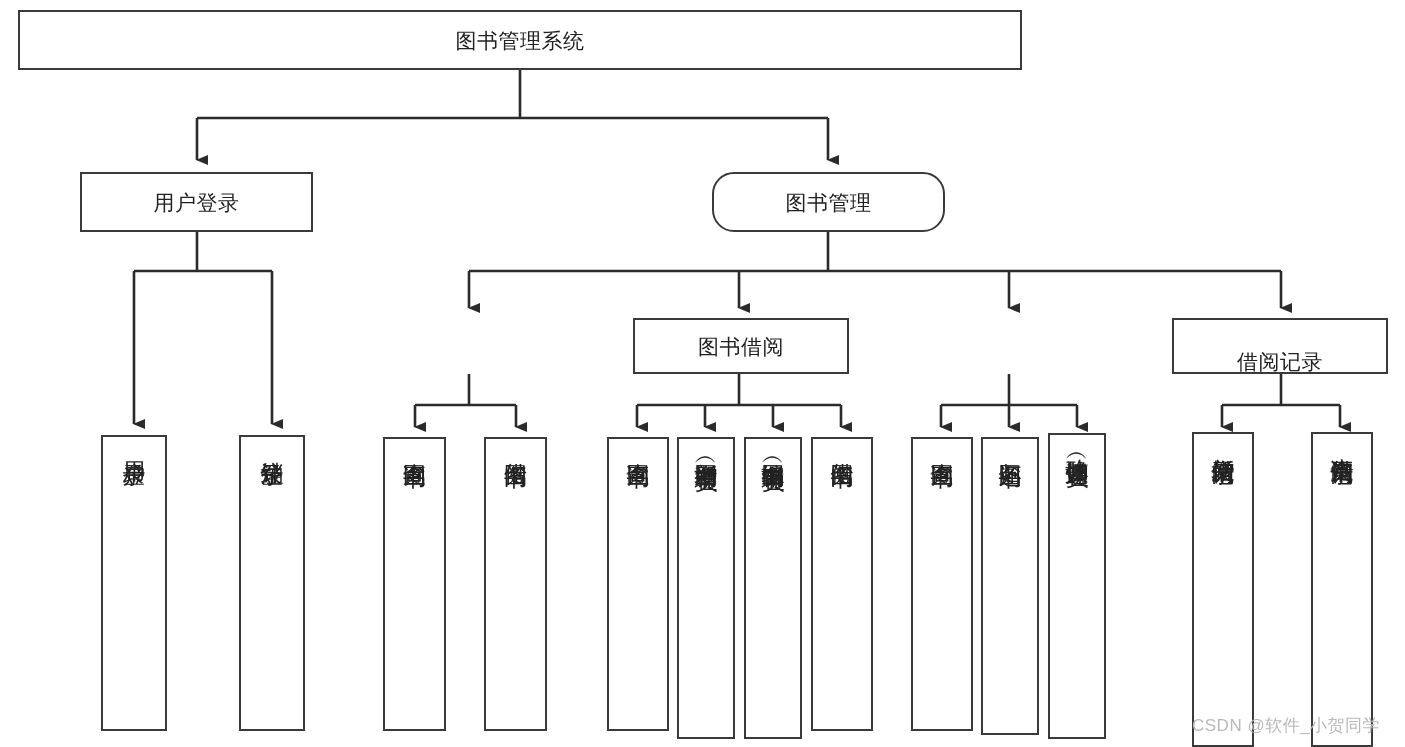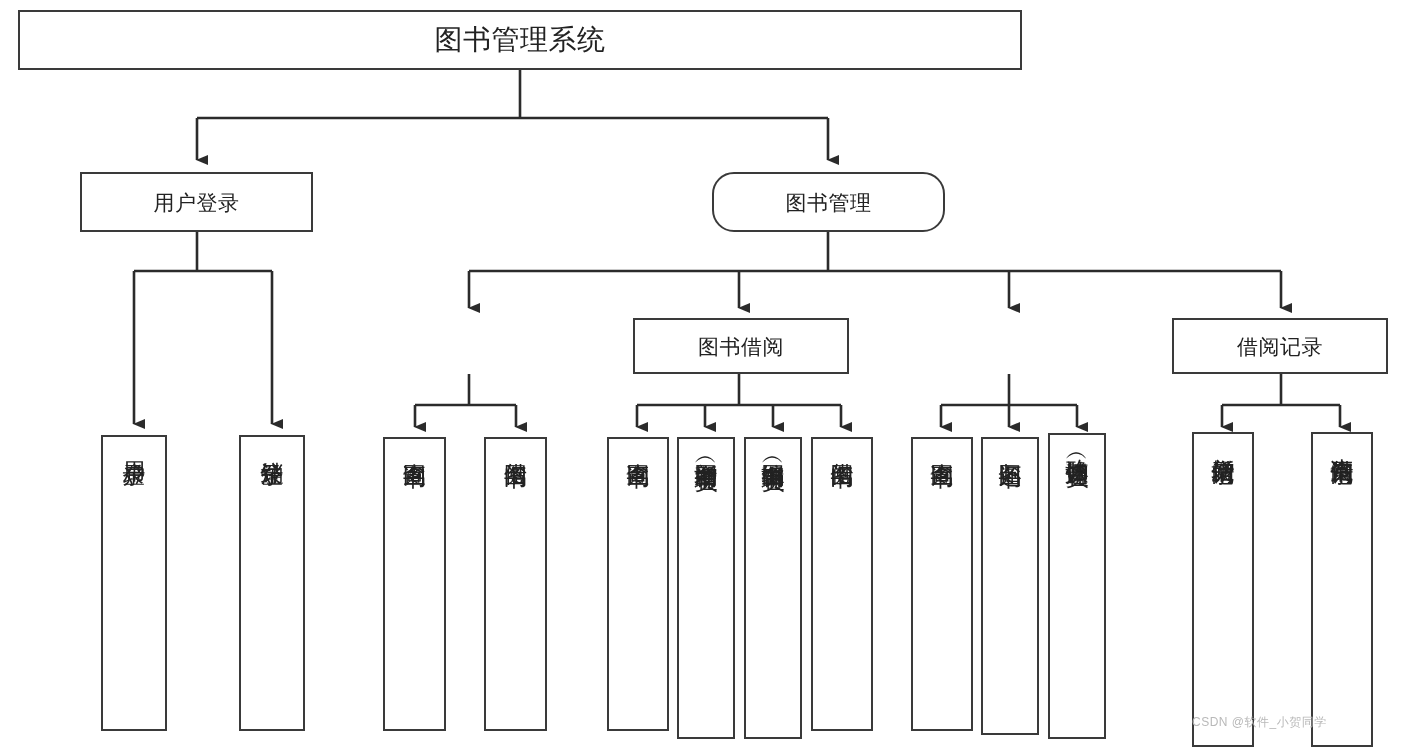--- a/index.html
+++ b/index.html
@@ -46,26 +46,26 @@
     padding-top: 6px;
   }
   .node.vertical .label {
     writing-mode: vertical-rl;
     text-orientation: upright;
     font-size: 23px;
     line-height: 1.08;
     letter-spacing: 1px;
     white-space: nowrap;
   }
-  .node.root .label { font-size: 28px; }
+  .node.root .label { font-size: 21px; }
   .watermark {
     position: absolute;
     left: 1192px;
     top: 714px;
-    font-size: 12px;
+    font-size: 17px;
     color: #b9b9b9;
     white-space: nowrap;
     letter-spacing: 0.5px;
   }
 </style>
 </head>
 <body>
 
 <div id="canvas">
 
@@ -126,21 +126,21 @@
   <div class="node horizontal" style="left:80px; top:172px; width:233px; height:60px;">
     <span class="label">用户登录</span>
   </div>
   <div class="node horizontal" style="left:712px; top:172px; width:233px; height:60px;border-radius:22px;">
     <span class="label">图书管理</span>
   </div>
 
   <div class="node horizontal" style="left:633px; top:318px; width:216px; height:56px;">
     <span class="label">图书借阅</span>
   </div>
-  <div class="node horizontal" style="left:1172px; top:318px; width:216px; height:56px;">
+  <div class="node horizontal" style="left:1172px; top:318px; width:216px; height:56px;align-items:flex-end;">
     <span class="label">借阅记录</span>
   </div>
 
   <div class="node vertical" style="left:101px; top:435px; width:66px; height:296px;">
     <span class="label">用户登录</span>
   </div>
   <div class="node vertical" style="left:239px; top:435px; width:66px; height:296px;">
     <span class="label">注销登录</span>
   </div>
 

